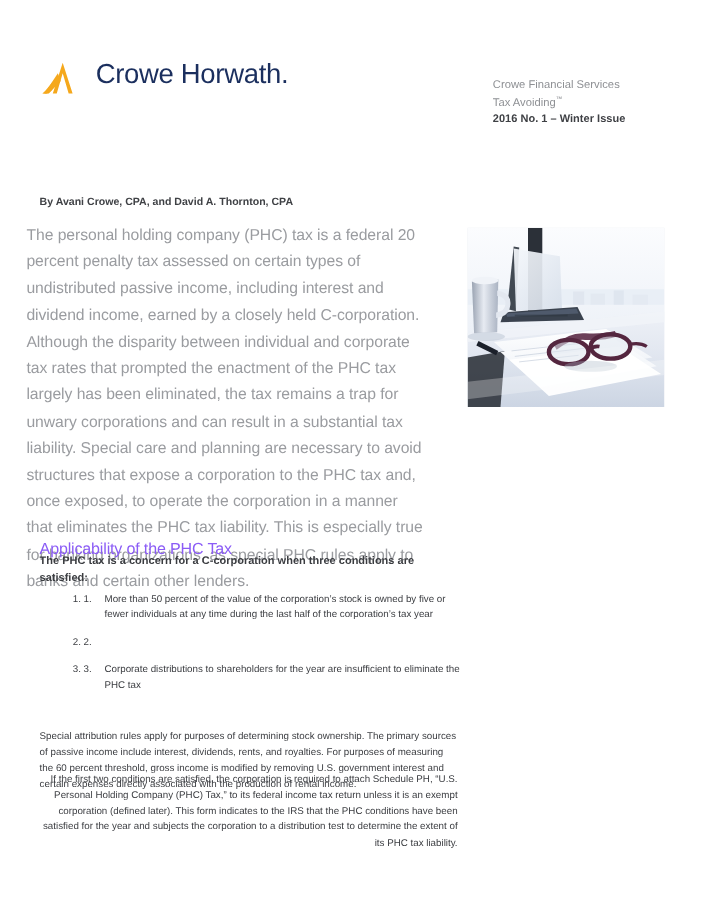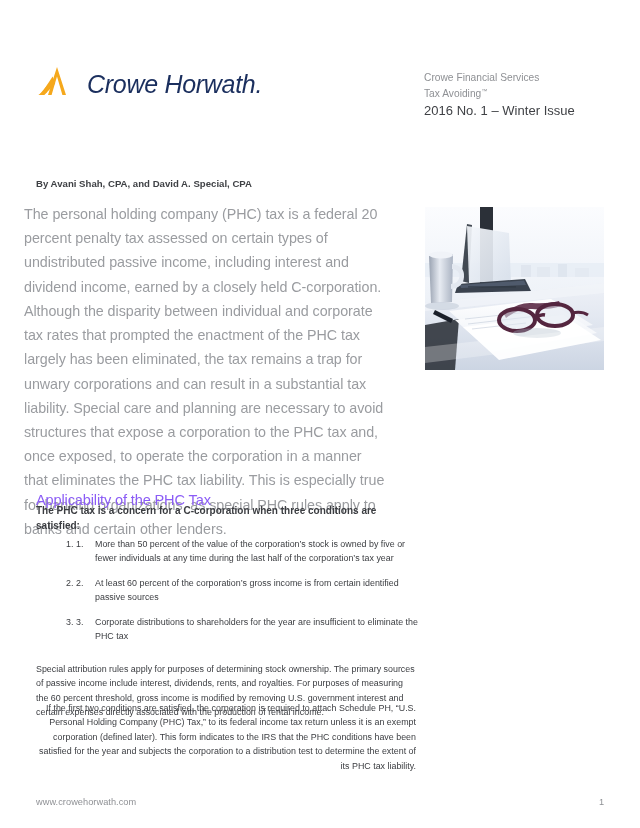--- a/index.html
+++ b/index.html
@@ -27,25 +27,24 @@
   .masthead {
     position: absolute;
     left: 0; right: 0;
     top: 52px;
     height: 56px;
   }
 
   .logo-block {
     position: absolute;
     left: 36px;
-    top: 13px;
+    top: 3px;
     display: flex;
-    align-items: flex-end;
+    align-items: flex-start;
     gap: 9px;
-    font-style: italic;
   }
   .logo-mark {
     width: 42px;
     height: 34px;
     display: block;
     flex: none;
   }
   .logo-wordmark {
     font-size: 25px;
     letter-spacing: -0.3px;
@@ -61,25 +60,26 @@
     left: 424px;
     top: 18px;
     padding-left: 0px;
     line-height: 1.52;
   }
   .issue-line {
     font-size: 10.2px;
     color: #8e9094;
     white-space: nowrap;
     letter-spacing: 0.02px;
+    margin-left: 24px;
   }
   .issue-line.bold {
     color: #3f4145;
-    font-weight: normal;
-    font-size: 13px;
+    font-weight: bold;
+    font-size: 10px;
   }
   .tm {
     font-size: 6px;
     vertical-align: super;
     letter-spacing: 0;
   }
 
   
   .title {
     position: absolute;
@@ -225,21 +225,21 @@
     </div>
 
     <div class="issue-block">
       <div class="issue-line">Crowe Financial Services</div>
       <div class="issue-line"><span>Tax Avoiding</span><span class="tm">™</span></div>
       <div class="issue-line bold">2016 No. 1 – Winter Issue</div>
     </div>
 
   </div>
 
-  <div class="byline">By Avani Shah, CPA, and David A. Special, CPA</div>
+  <div class="byline">By Avani Crowe, CPA, and David A. Thornton, CPA</div>
 
   <div class="intro">The personal holding company (PHC) tax is a federal 20 percent penalty tax assessed on certain types of undistributed passive income, including interest and dividend income, earned by a closely held C-corporation. Although the disparity between individual and corporate tax rates that prompted the enactment of the PHC tax largely has been eliminated, the tax remains a trap for unwary corporations and can result in a substantial tax liability. Special care and planning are necessary to avoid structures that expose a corporation to the PHC tax and, once exposed, to operate the corporation in a manner that eliminates the PHC tax liability. This is especially true for banking organizations, as special PHC rules apply to banks and certain other lenders.</div>
 
   <div class="photo">
     <svg viewBox="0 0 179 163" preserveAspectRatio="xMidYMid slice">
       <defs>
         <linearGradient id="sky" x1="0" y1="0" x2="0" y2="1">
           <stop offset="0%" stop-color="#fbfcfe"></stop>
           <stop offset="55%" stop-color="#eef2f8"></stop>
           <stop offset="100%" stop-color="#dfe6f0"></stop>
@@ -319,29 +319,24 @@
   <h2 class="section-head">Applicability of the PHC Tax</h2>
   <div class="lead-line">The PHC tax is a concern for a C-corporation when three conditions are satisfied:</div>
 
   <ol class="numlist">
     <li class="numitem">
       <span class="num">1.</span>
       <span>More than 50 percent of the value of the corporation’s stock is owned by five or fewer individuals at any time during the last half of the corporation’s tax year</span>
     </li>
     <li class="numitem">
       <span class="num">2.</span>
-      <span>At least 60 percent of the corporation’s gross income is from certain identified passive sources</span>
     </li>
     <li class="numitem">
       <span class="num">3.</span>
       <span>Corporate distributions to shareholders for the year are insufficient to eliminate the PHC tax</span>
     </li>
   </ol>
 
   <p class="body-para para-attr">Special attribution rules apply for purposes of determining stock ownership. The primary sources of passive income include interest, dividends, rents, and royalties. For purposes of measuring the 60 percent threshold, gross income is modified by removing U.S. government interest and certain expenses directly associated with the production of rental income.</p>
   <p class="body-para para-sched">If the first two conditions are satisfied, the corporation is required to attach Schedule PH, “U.S. Personal Holding Company (PHC) Tax,” to its federal income tax return unless it is an exempt corporation (defined later). This form indicates to the IRS that the PHC conditions have been satisfied for the year and subjects the corporation to a distribution test to determine the extent of its PHC tax liability.</p>
 
-  <div class="footer">
-    <span class="footer-url">www.crowehorwath.com</span>
-    <span class="footer-page">1</span>
-  </div>
 
 </div>
 
 </body></html>

